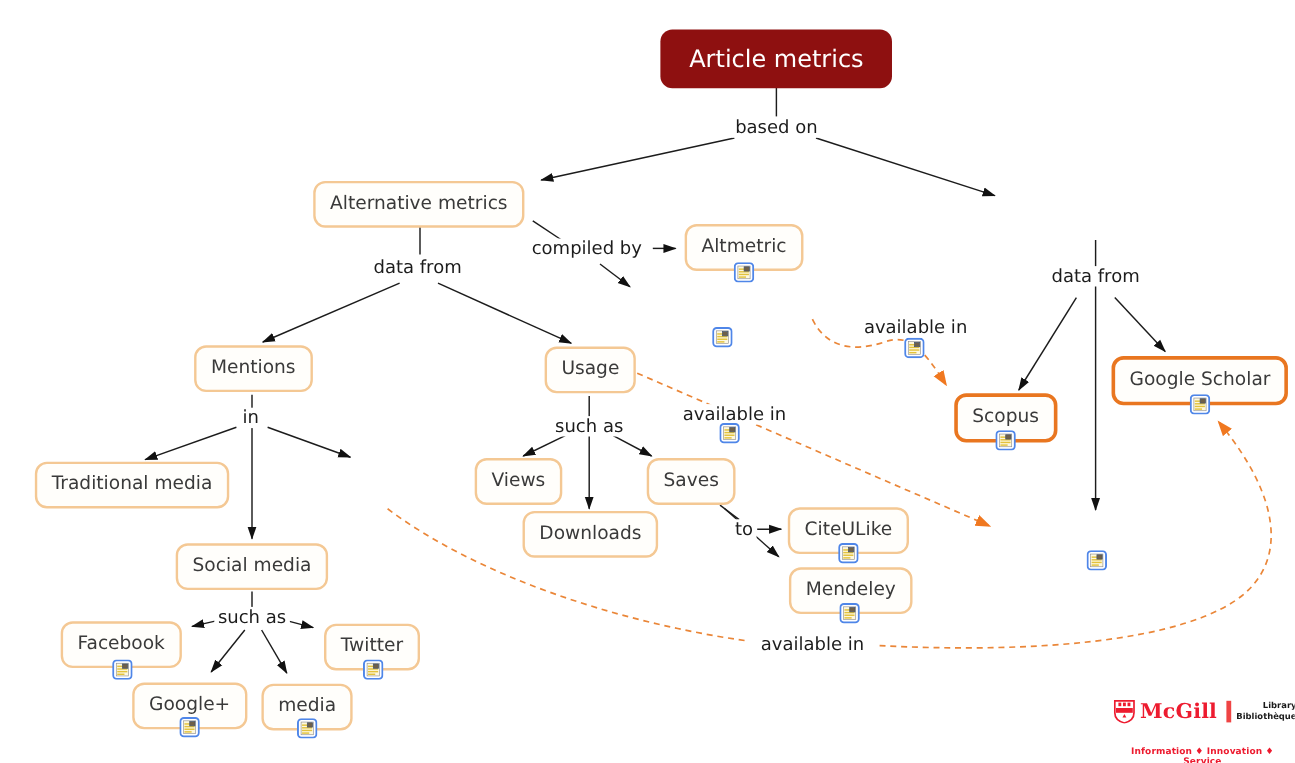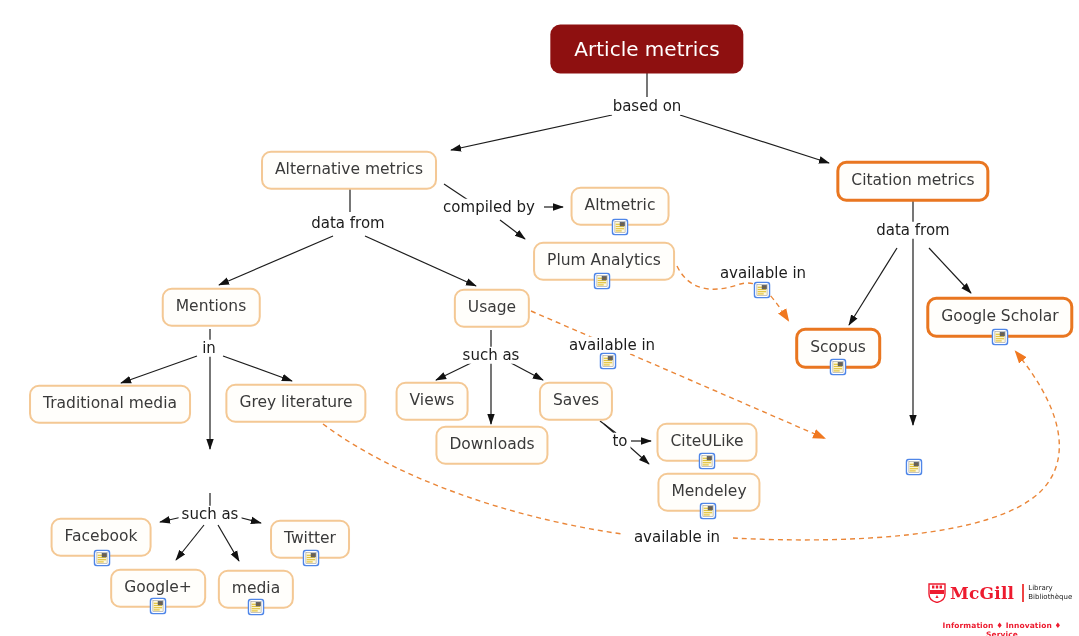--- a/index.html
+++ b/index.html
@@ -35,29 +35,29 @@
     white-space:nowrap;background:#ffffff;color:#1c1c1c;
     font-size:15px;line-height:1.1;padding:0 3px;z-index:2;text-align:right;
   }
   .res{
     position:absolute;transform:translate(-50%,-50%);
     width:17px;height:17px;z-index:4;display:block;
   }
   .logo{
     position:absolute;left:928px;top:583px;width:148px;z-index:3;
   }
-  .logo .row{display:flex;align-items:center;gap:4px;}
+  .logo .row{display:flex;align-items:center;gap:4px;text-align:right;}
   .logo .shield{flex:0 0 auto;}
   .logo .wordmark{
     font-family:"DejaVu Serif","Liberation Serif",serif;font-weight:bold;
     color:var(--brand-red);font-size:17px;letter-spacing:0.2px;
   }
   .logo .unit{
-    border-left:2px solid #ef4444;padding-left:4px;margin-left:4px;
-    font-size:7px;font-weight:normal;color:#1a1a1a;line-height:1.25;
+    border-left:4px solid #ef4444;padding-left:4px;margin-left:4px;
+    font-size:7px;font-weight:bold;color:#1a1a1a;line-height:1.25;
   }
   .logo .tagline{
     margin-top:18px;font-size:7.5px;font-weight:bold;color:var(--brand-red);
     text-align:center;letter-spacing:0.1px;
   }
 </style>
 </head>
 <body>
 
 <div class="canvas">
@@ -110,27 +110,25 @@
     <line x1="929" y1="248" x2="971" y2="293" stroke="#1c1c1c" stroke-width="1.2" marker-end="url(#ab)"></line>
 
     <path d="M677,266 C688,289 710,294 737,285 C757,278 768,289 788,320" fill="none" stroke="#ea8638" stroke-width="1.4" stroke-dasharray="5 4" marker-end="url(#ao)"></path>
     <line x1="531" y1="311" x2="824" y2="438" stroke="#ea8638" stroke-width="1.4" stroke-dasharray="5 4" marker-end="url(#ao)"></line>
     <path d="M323,424 C395,478 510,518 622,534" fill="none" stroke="#ea8638" stroke-width="1.4" stroke-dasharray="5 4"></path>
     <path d="M733,538 C845,544 992,538 1040,492 C1068,465 1070,418 1016,352" fill="none" stroke="#ea8638" stroke-width="1.4" stroke-dasharray="5 4" marker-end="url(#ao)"></path>
   </svg>
 
   <div class="node title" style="left:647px;top:49px">Article metrics</div>
   <div class="node light" style="left:349px;top:170px">Alternative metrics</div>
-  <div class="node strong" style="left:913px;top:181px">Citation metrics</div>
   <div class="node light" style="left:620px;top:206px">Altmetric</div>
-  <div class="node light" style="left:604px;top:261px">Plum Analytics</div>
   <div class="node light" style="left:211px;top:307px">Mentions</div>
   <div class="node light" style="left:492px;top:308px">Usage</div>
   <div class="node light" style="left:110px;top:404px">Traditional media</div>
-  <div class="node light" style="left:296px;top:403px">Grey literature</div>
+  <div class="node light" style="left:210px;top:472px">Social media</div>
   <div class="node light" style="left:101px;top:537px">Facebook</div>
   <div class="node light" style="left:310px;top:539px">Twitter</div>
   <div class="node light" style="left:158px;top:588px">Google+</div>
   <div class="node light" style="left:256px;top:589px">media</div>
   <div class="node light" style="left:432px;top:401px">Views</div>
   <div class="node light" style="left:492px;top:445px">Downloads</div>
   <div class="node light" style="left:576px;top:401px">Saves</div>
   <div class="node light" style="left:707px;top:442px">CiteULike</div>
   <div class="node light" style="left:709px;top:492px">Mendeley</div>
   <div class="node strong" style="left:838px;top:348px">Scopus</div>

